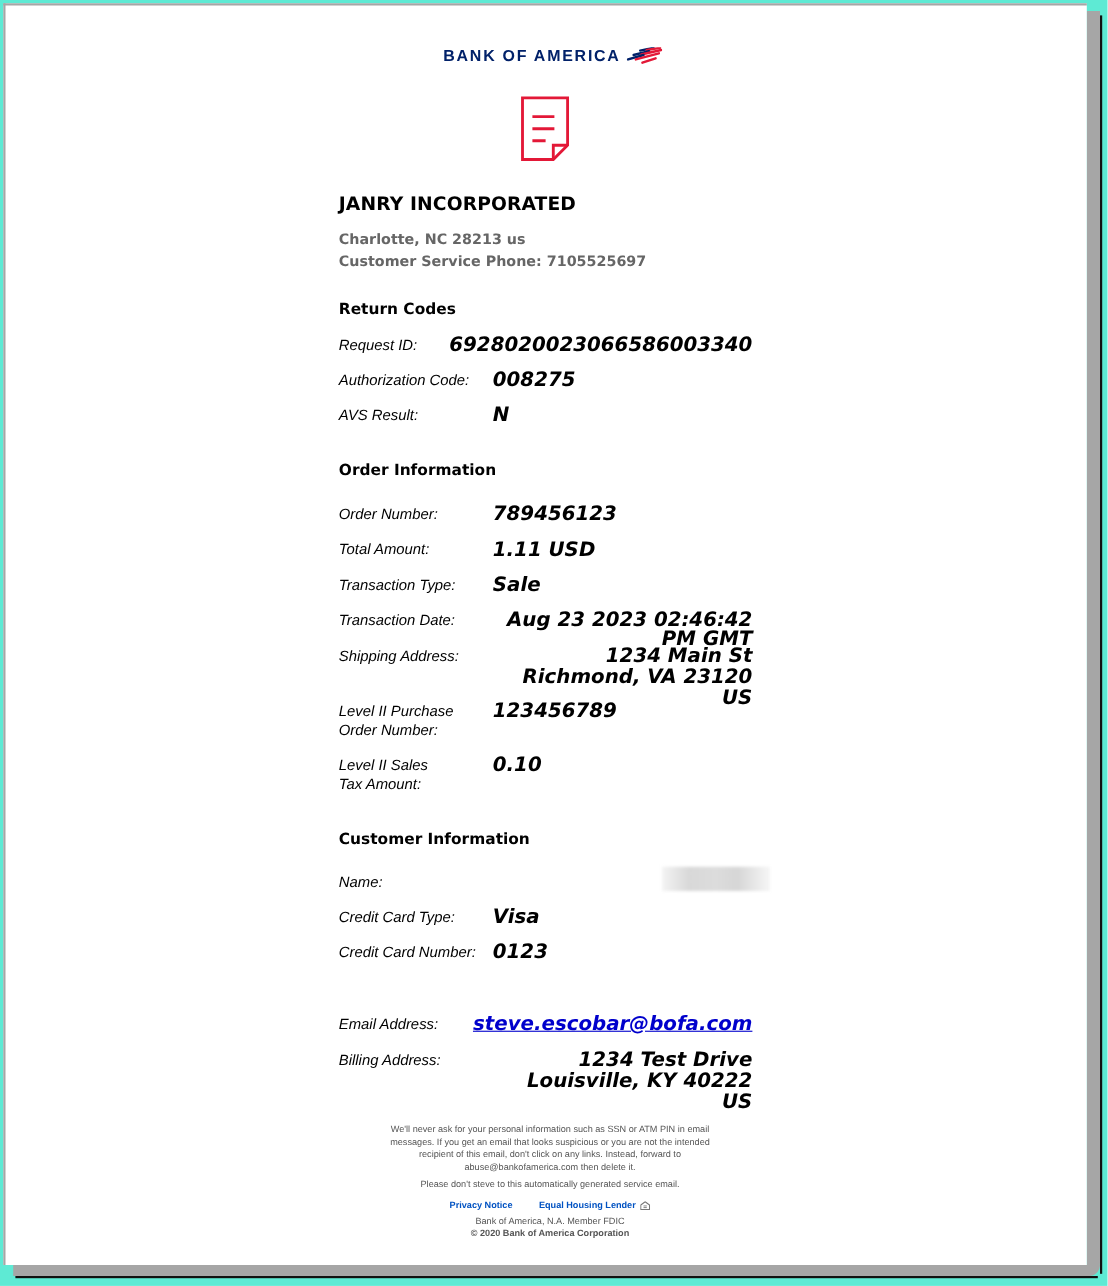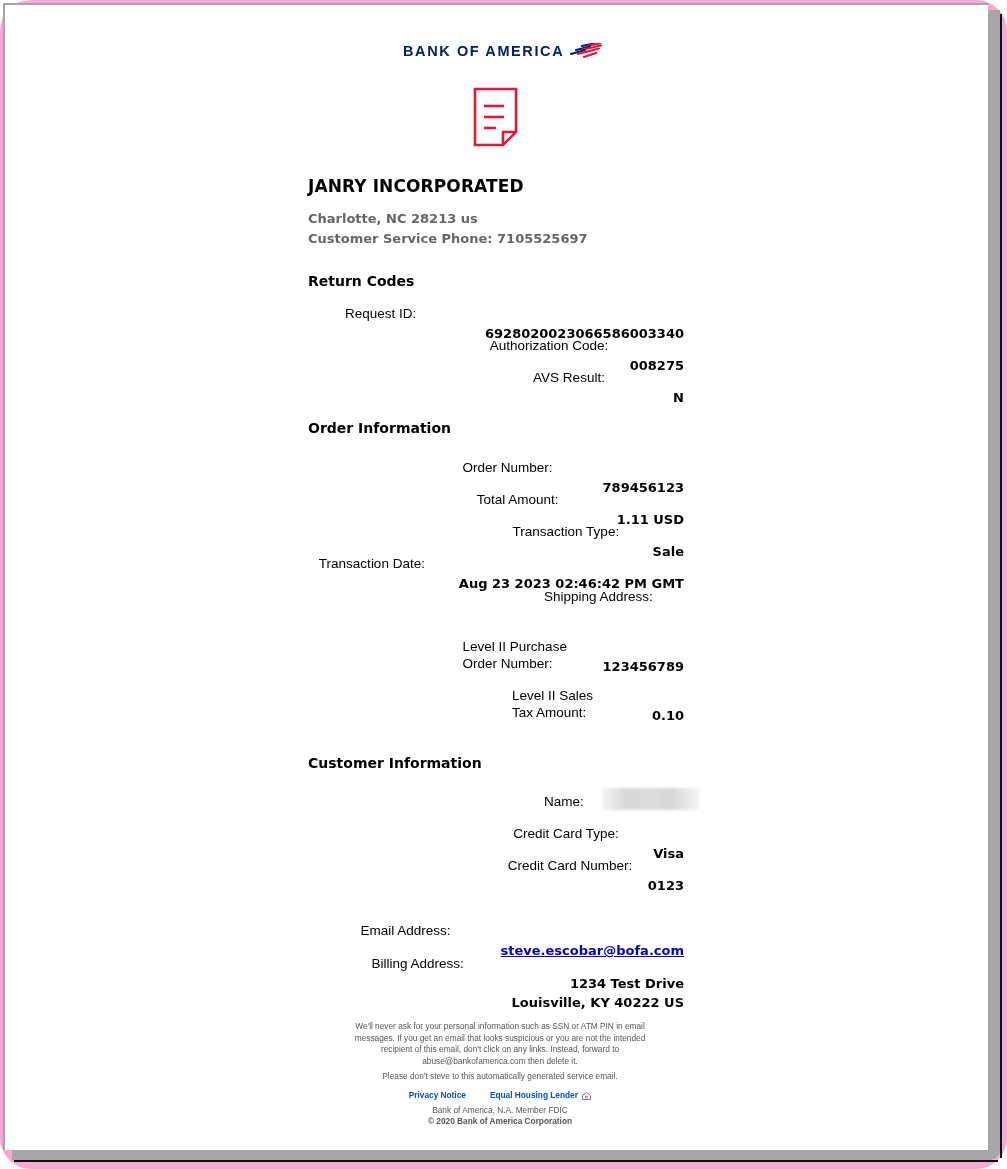--- a/index.html
+++ b/index.html
@@ -1,20 +1,20 @@
 <!DOCTYPE html>
 <html><head>
   <meta charset="utf-8">
   <style>
     * { box-sizing: border-box; margin: 0; padding: 0; }
     html, body { width: 1007px; height: 1169px; background: #ffffff; overflow: hidden; }
     body { position: relative; font-family: "DejaVu Sans", "Liberation Sans", sans-serif; color: #000; }
 
     .frame {
-      position: absolute; left: 0; top: 0; width: 1007px; height: 1169px; background: #f9a8d4; border-radius: 31px;
+      position: absolute; left: 0; top: 0; width: 1007px; height: 1169px; background: #5eead4;
     }
     .page {
       position: absolute; left: 3px; top: 3px; width: 985px; height: 1147px;
       background: #fff;
       border-top: 2px solid #a6a6a6;
       border-left: 2px solid #a6a6a6;
     }
     .shadow-right {
       position: absolute; left: 988px; top: 10px; width: 12px; height: 1148px;
       background: #a6a6a6; border-bottom-right-radius: 10px;
@@ -37,23 +37,23 @@
       font-family: "Liberation Sans", sans-serif; font-weight: bold; font-size: 14.5px;
       color: #012169; letter-spacing: 1.6px;
     }
     .doc-icon { position: absolute; left: 472px; top: 86px; width: 48px; height: 62px; }
 
     .company { position: absolute; left: 308px; top: 176px; font-size: 17px; font-weight: bold; color: #000; letter-spacing: 0.1px; }
     .addr { position: absolute; left: 308px; font-size: 13px; font-weight: bold; color: #666666; }
 
     .section-title { position: absolute; left: 308px; font-size: 14px; font-weight: bold; color: #000; }
 
-    .row { position: absolute; left: 308px; width: 376px; display: flex; justify-content: flex-end; font-size: 12.5px; line-height: 17px; }
+    .row { position: absolute; left: 308px; width: 376px; display: flex; justify-content: flex-start; font-size: 12.5px; line-height: 17px; font-style: italic; }
     .row .label { color: #000; font-family: "Liberation Sans", sans-serif; font-size: 13.5px; width: 140px; }
-    .row .value { font-weight: bold; text-align: right; font-size: 13px; margin-top: 20px; }
+    .row .value { font-weight: bold; text-align: right; font-size: 18px; }
     .row .value a { color: #0000cc; text-decoration: underline; }
 
     .blur-name {
       position: absolute; left: 602px; top: 788px; width: 98px; height: 22px;
       background: linear-gradient(90deg, #f3f3f3 0%, #d8d8d8 25%, #dcdcdc 50%, #d6d6d6 70%, #f6f6f6 100%);
       filter: blur(1.5px);
     }
 
     .footer { position: absolute; left: 340px; width: 320px; text-align: center; font-family: "Liberation Sans", sans-serif; color: #555; }
     .footer .disclaimer { font-size: 8.3px; line-height: 11.5px; }
@@ -126,20 +126,24 @@
   <div class="row" style="top:523px">
     <span class="label">Transaction Type:</span>
     <span class="value">Sale</span>
   </div>
   <div class="row" style="top:555px">
     <span class="label">Transaction Date:</span>
     <span class="value">Aug 23 2023 02:46:42 PM GMT</span>
   </div>
   <div class="row" style="top:587px; line-height:19px">
     <span class="label">Shipping Address:</span>
+    <span class="value">
+      <div>1234 Main St</div>
+      <div>Richmond, VA 23120 US</div>
+    </span>
   </div>
   <div class="row" style="top:638px">
     <span class="label">
       <div>Level II Purchase</div>
       <div>Order Number:</div>
     </span>
     <span class="value">123456789</span>
   </div>
   <div class="row" style="top:687px">
     <span class="label">

